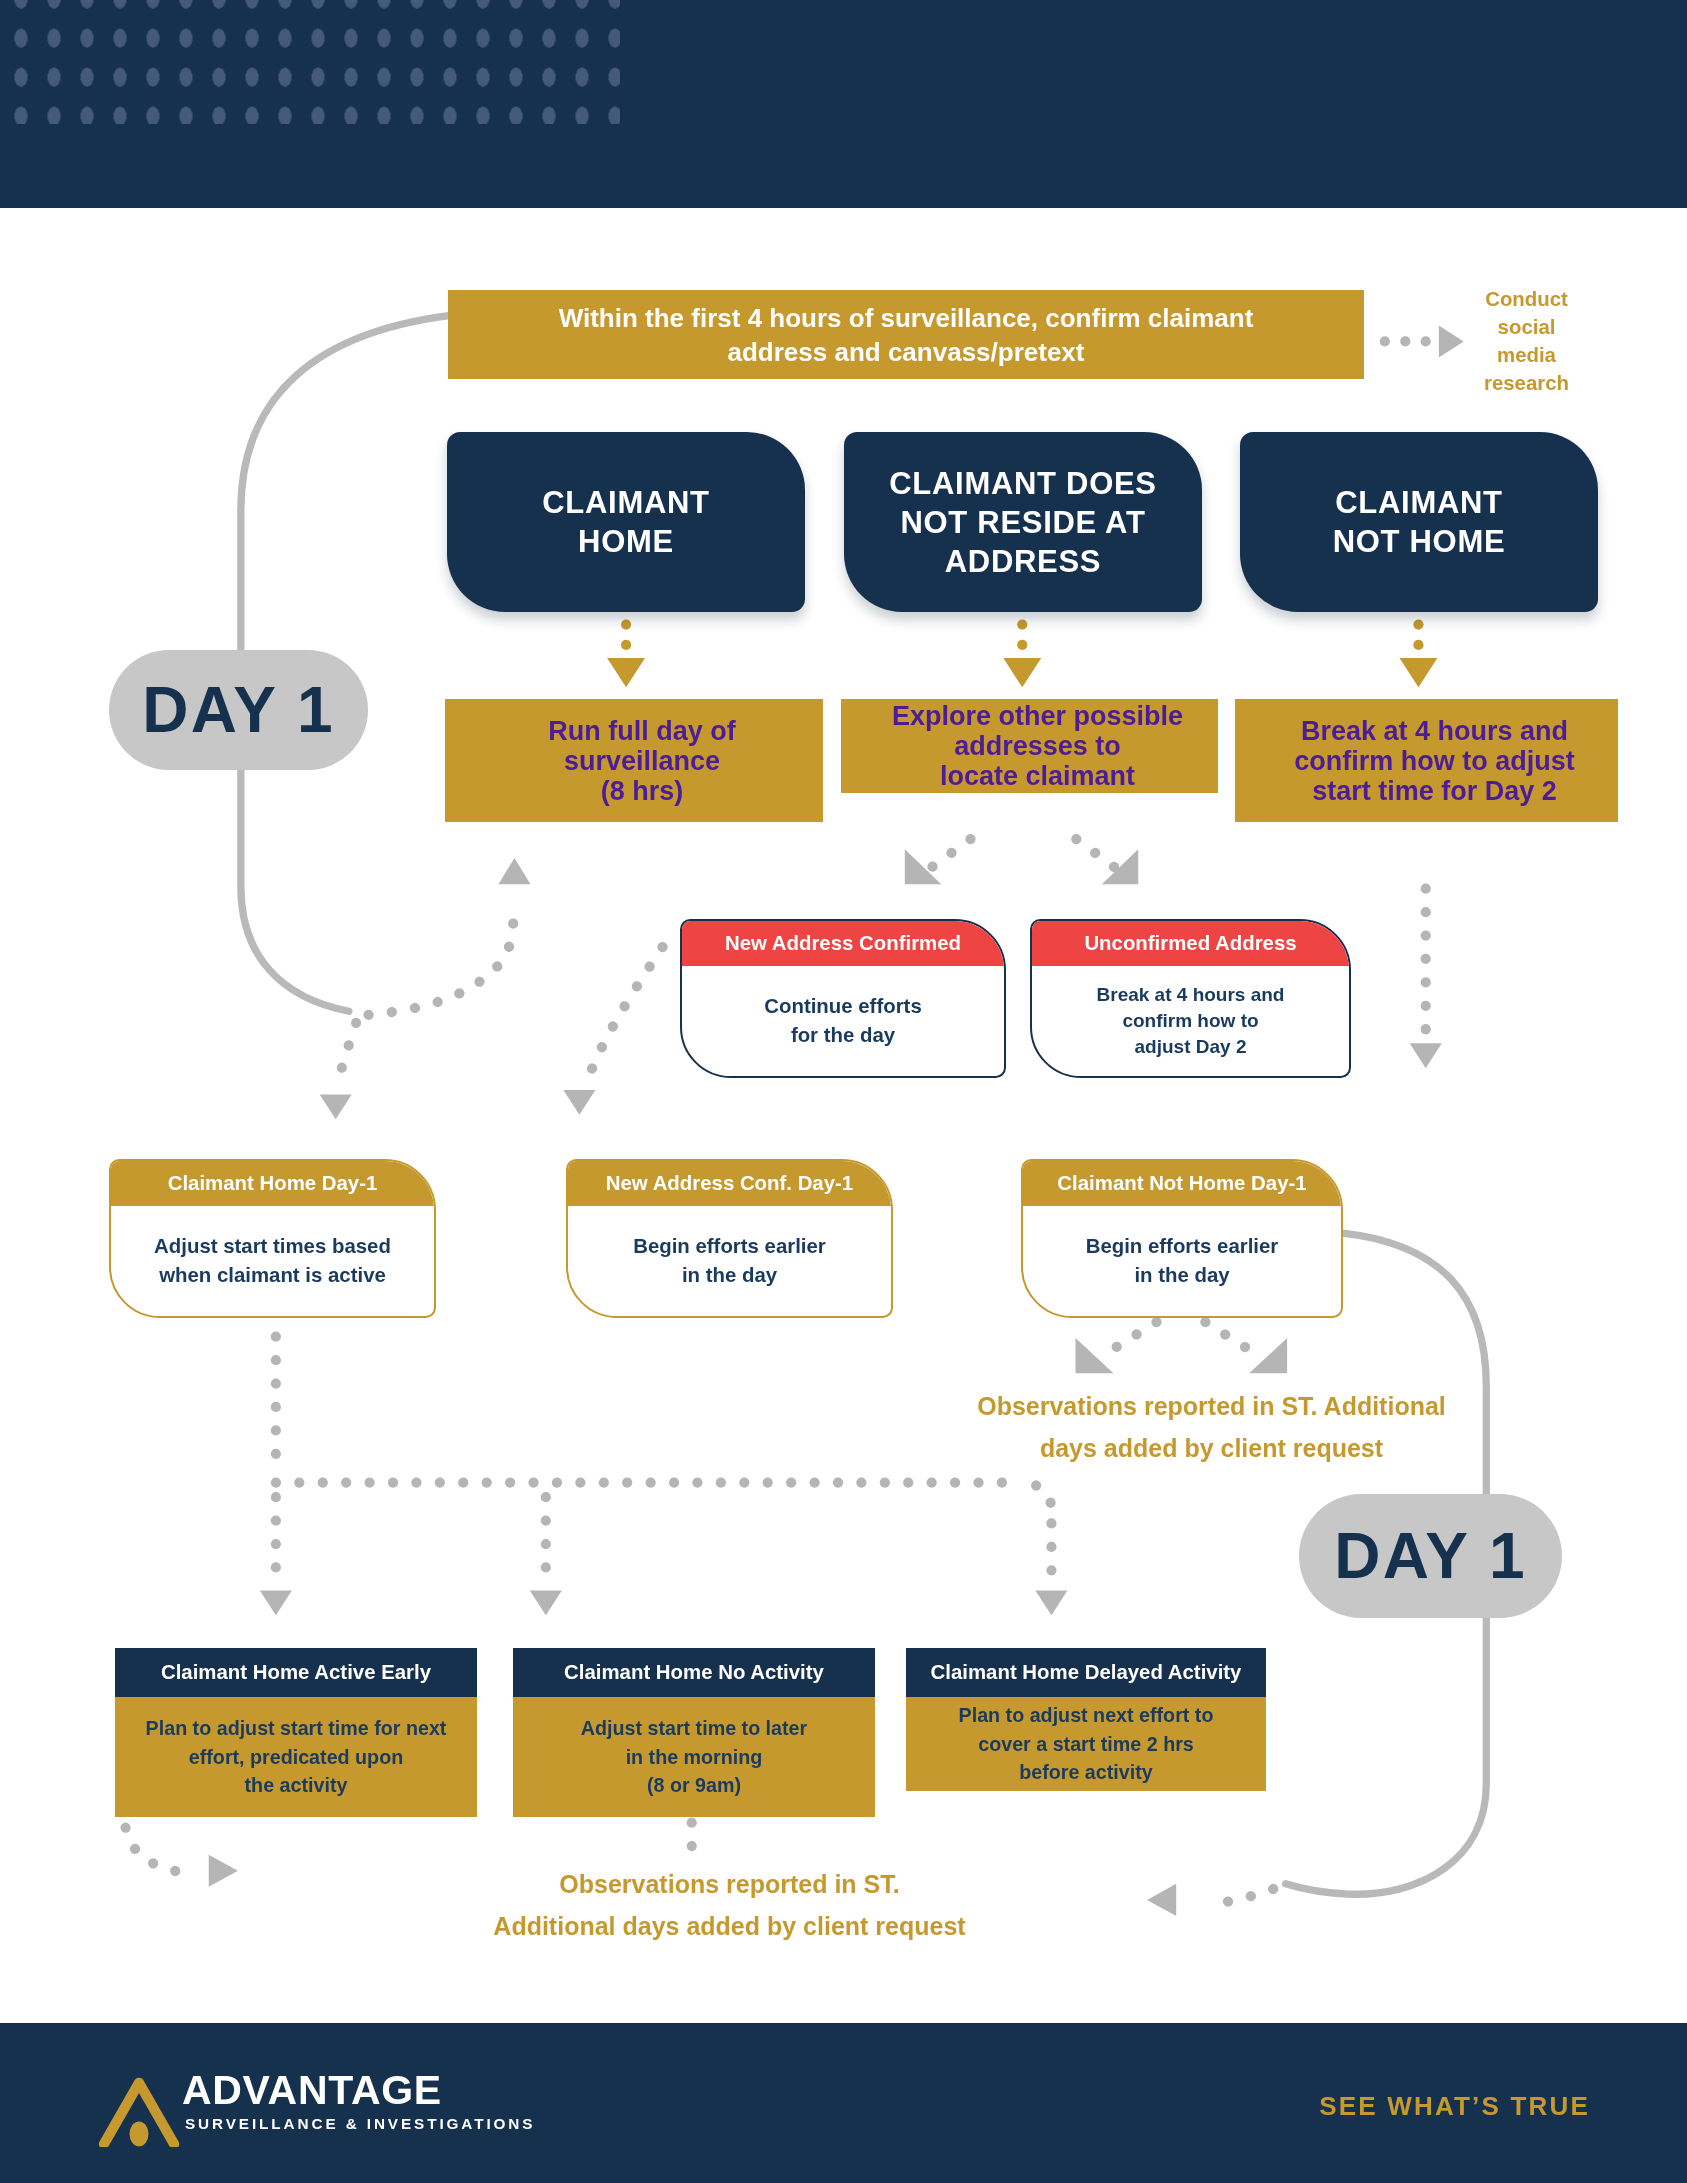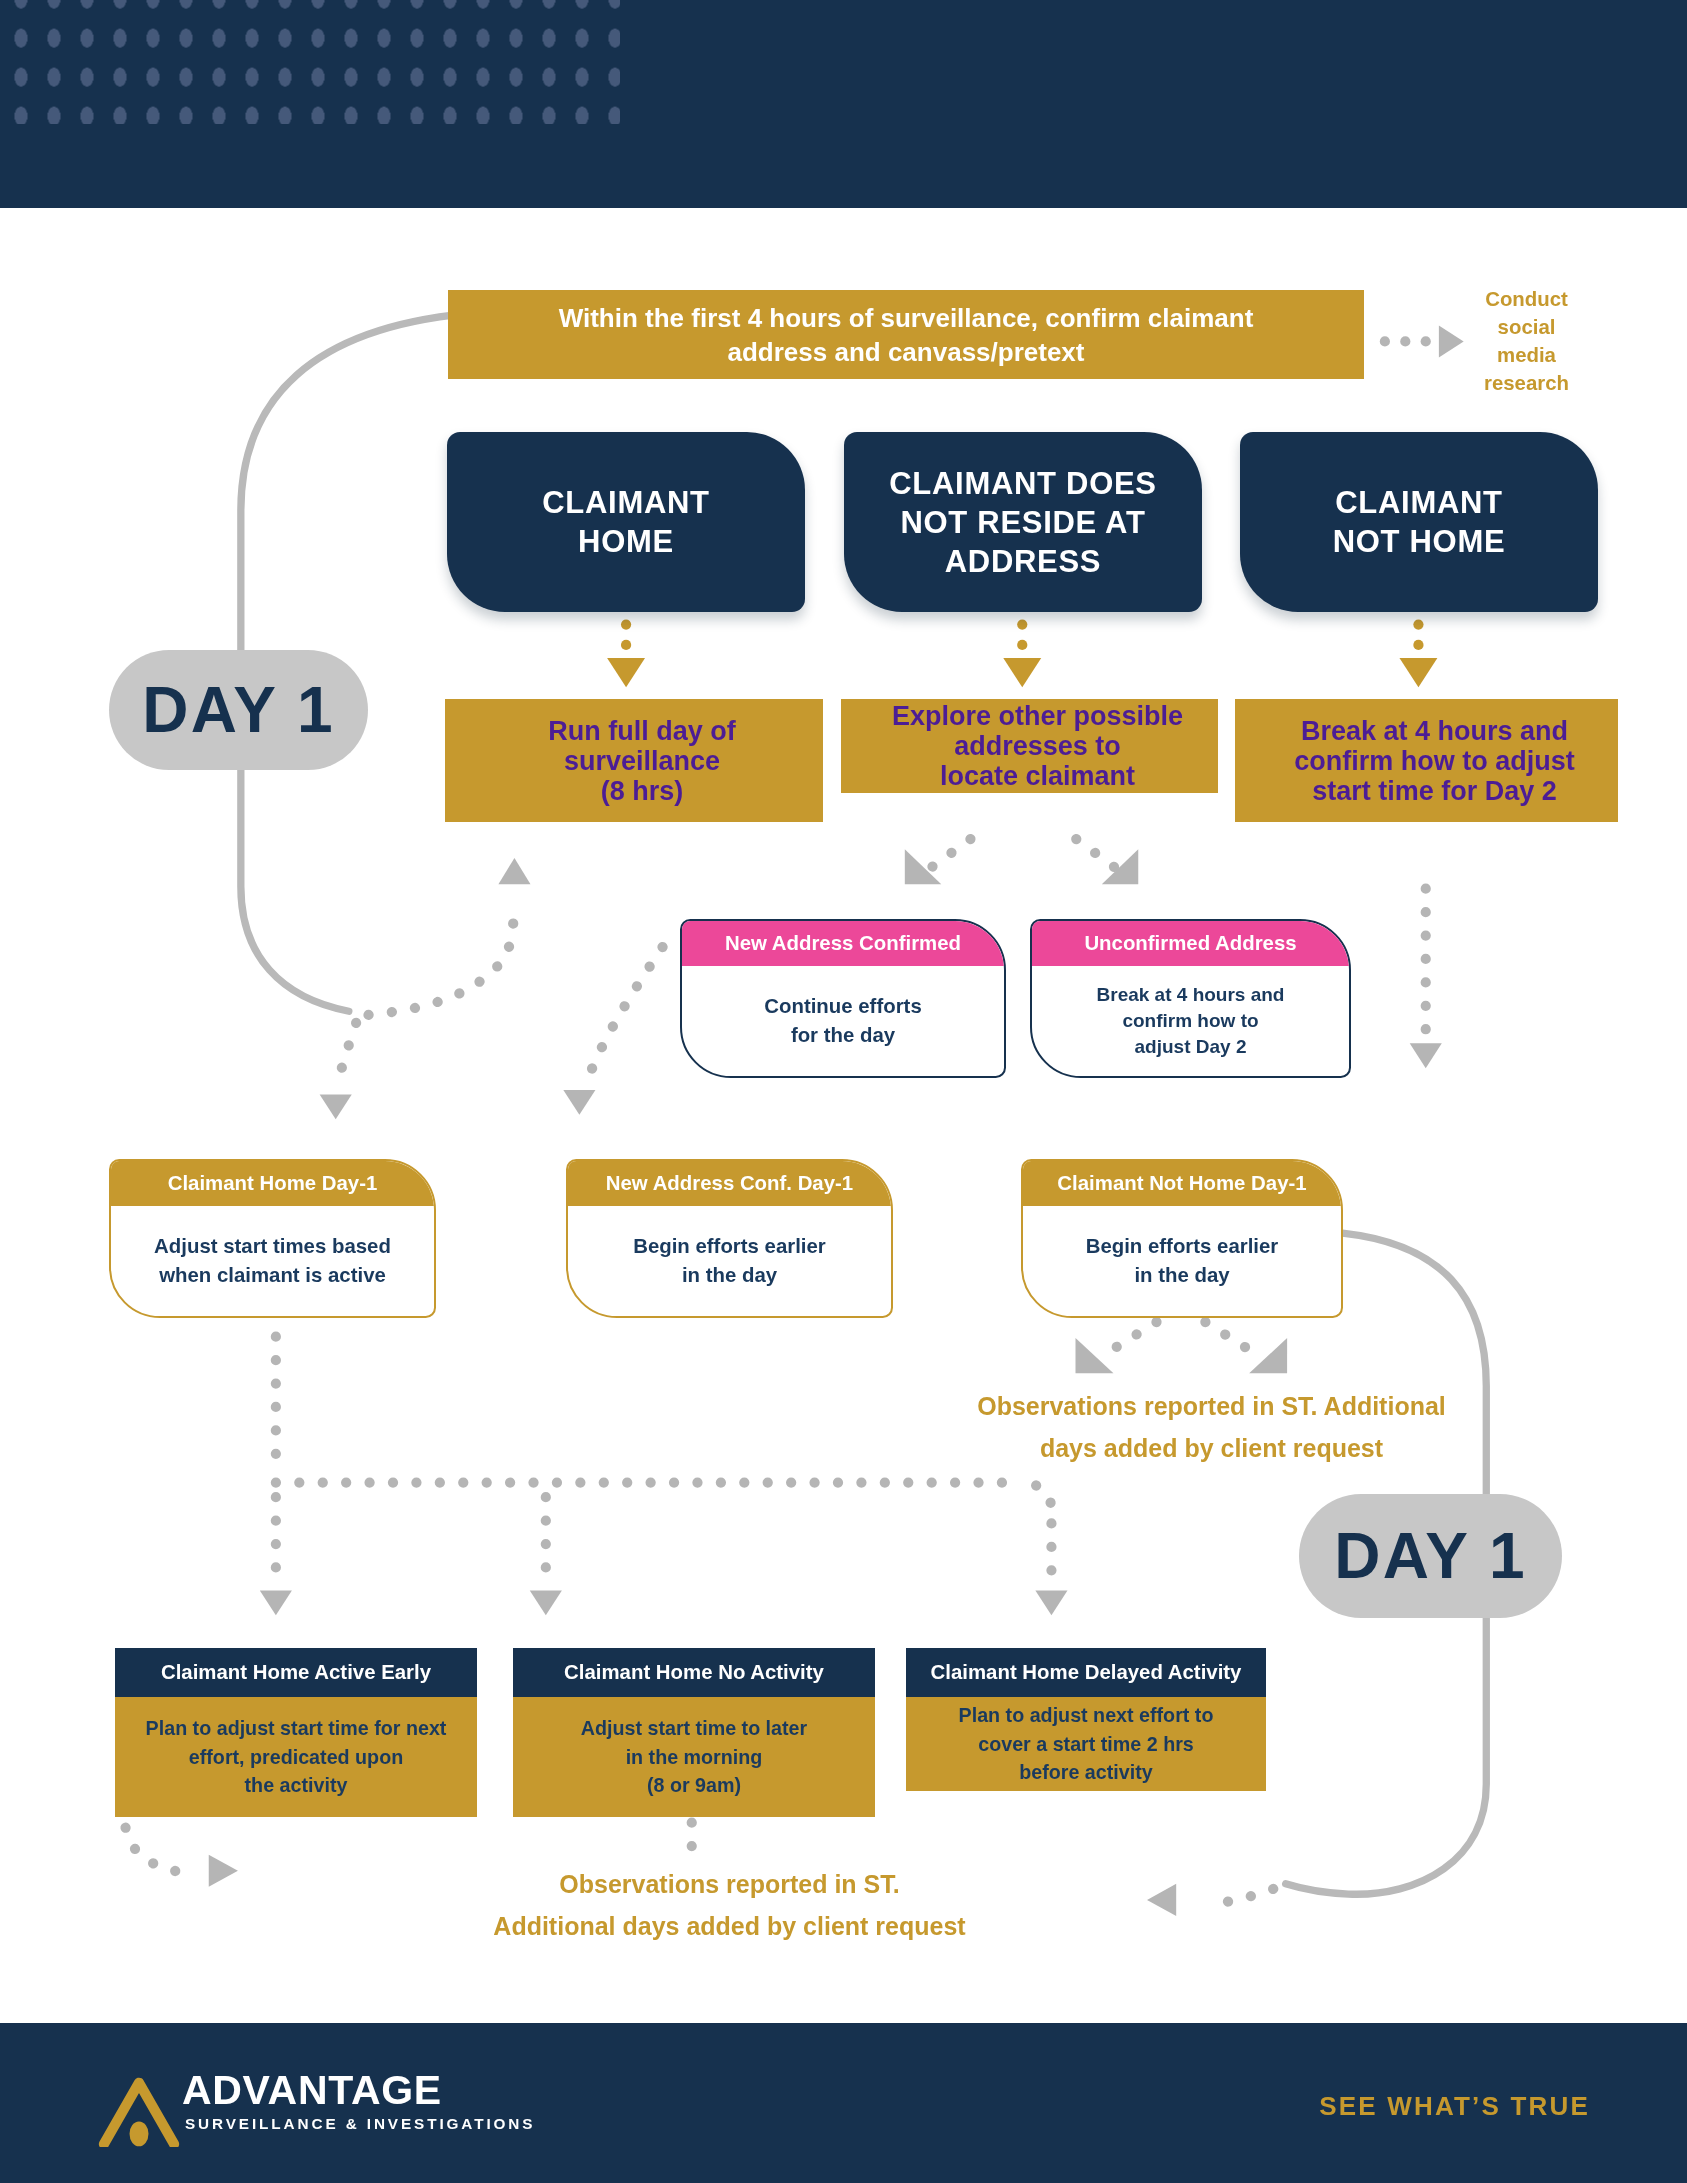--- a/index.html
+++ b/index.html
@@ -29,21 +29,21 @@
     color:#ffffff;font-weight:800;font-size:31px;line-height:39px;letter-spacing:0.7px;}
   .gold-box{background:#c6992e;z-index:2;display:flex;align-items:center;justify-content:center;
     text-align:center;color:#4c1d95;font-weight:700;font-size:27px;line-height:30px;padding-left:16px;}
 
   .frame-box{background:#ffffff;border-radius:10.2px 51px 10.2px 51px;overflow:hidden;z-index:2;
     display:flex;flex-direction:column;}
   .frame-navy{border:2.9px solid #16314e;}
   .frame-gold{border:2.9px solid #c6992e;justify-content:space-between;}
   .frame-head{height:45px;flex:0 0 45px;display:flex;align-items:center;justify-content:center;
     color:#ffffff;font-weight:700;font-size:20.4px;border-radius:5.8px 44px 0 0;}
-  .frame-head.navy{background:#ec4899;}
+  .frame-head.navy{background:#ef4444;}
   .frame-head.gold{background:#c6992e;}
   .frame-body{flex:1;display:flex;align-items:center;justify-content:center;text-align:center;
     color:#1a3a5e;font-weight:700;font-size:20.4px;line-height:29px;}
 
   .flat-box{z-index:2;display:flex;flex-direction:column;}
   .flat-head{height:49px;flex:0 0 49px;background:#16314e;display:flex;align-items:center;justify-content:center;
     color:#ffffff;font-weight:700;font-size:20.4px;}
   .flat-body{flex:1;background:#c6992e;display:flex;align-items:center;justify-content:center;text-align:center;
     color:#1a3a5e;font-weight:700;font-size:19.7px;line-height:28.5px;}
 

